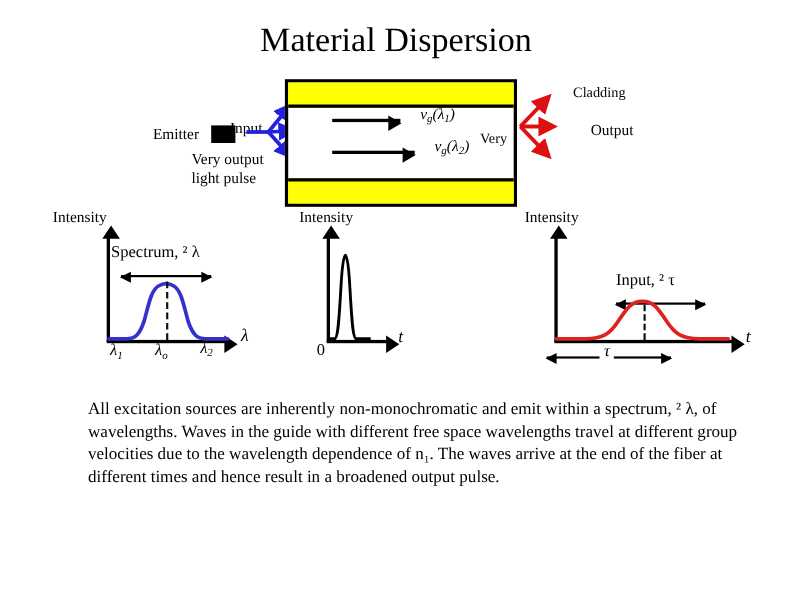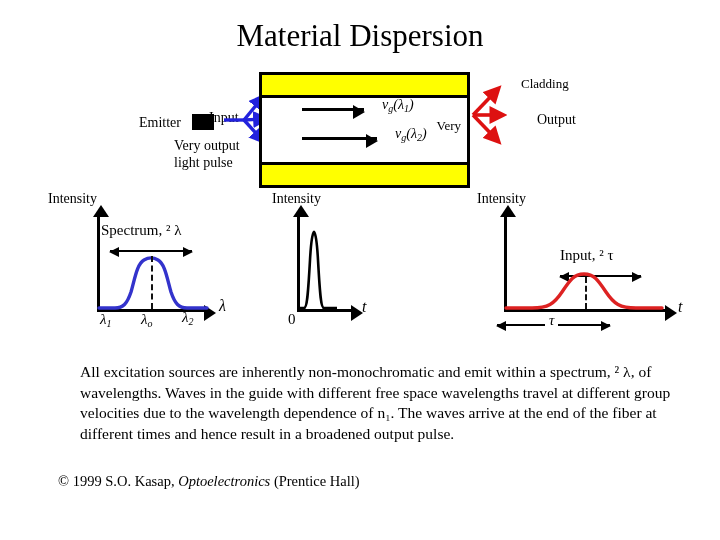--- a/index.html
+++ b/index.html
@@ -298,17 +298,14 @@
       <path d="M 2,92 L 28,92 C 44,92 50,88 58,76 C 66,64 70,58 80,58 C 90,58 94,64 102,76 C 110,88 116,92 132,92 L 158,92" fill="none" stroke="#dd2222" stroke-width="3.4" stroke-linecap="round"></path>
     </svg>
     <div class="dashed-v" style="left:585px; top:277px; height:32px;"></div>
 
     <div class="dbl-arrow" style="left:497px; top:324px; width:113px;"></div>
     <div class="lbl ital" style="left:545px; top:313px; font-size:15px; background:#ffffff; padding:0 4px;">τ</div>
   </div>
 
   <div id="body-text">All excitation sources are inherently non-monochromatic and emit within a spectrum, ² λ, of wavelengths.  Waves in the guide with different free space wavelengths travel at different group velocities due to the wavelength dependence of n₁. The waves arrive at  the end of the fiber at different times and hence result in a broadened output pulse.</div>
 
-  <div id="footer">
-    <span>© 1999 S.O. Kasap, </span><span class="ital">Optoelectronics</span><span> (Prentice Hall)</span>
-  </div>
 
 </div>
 
 </body></html>

